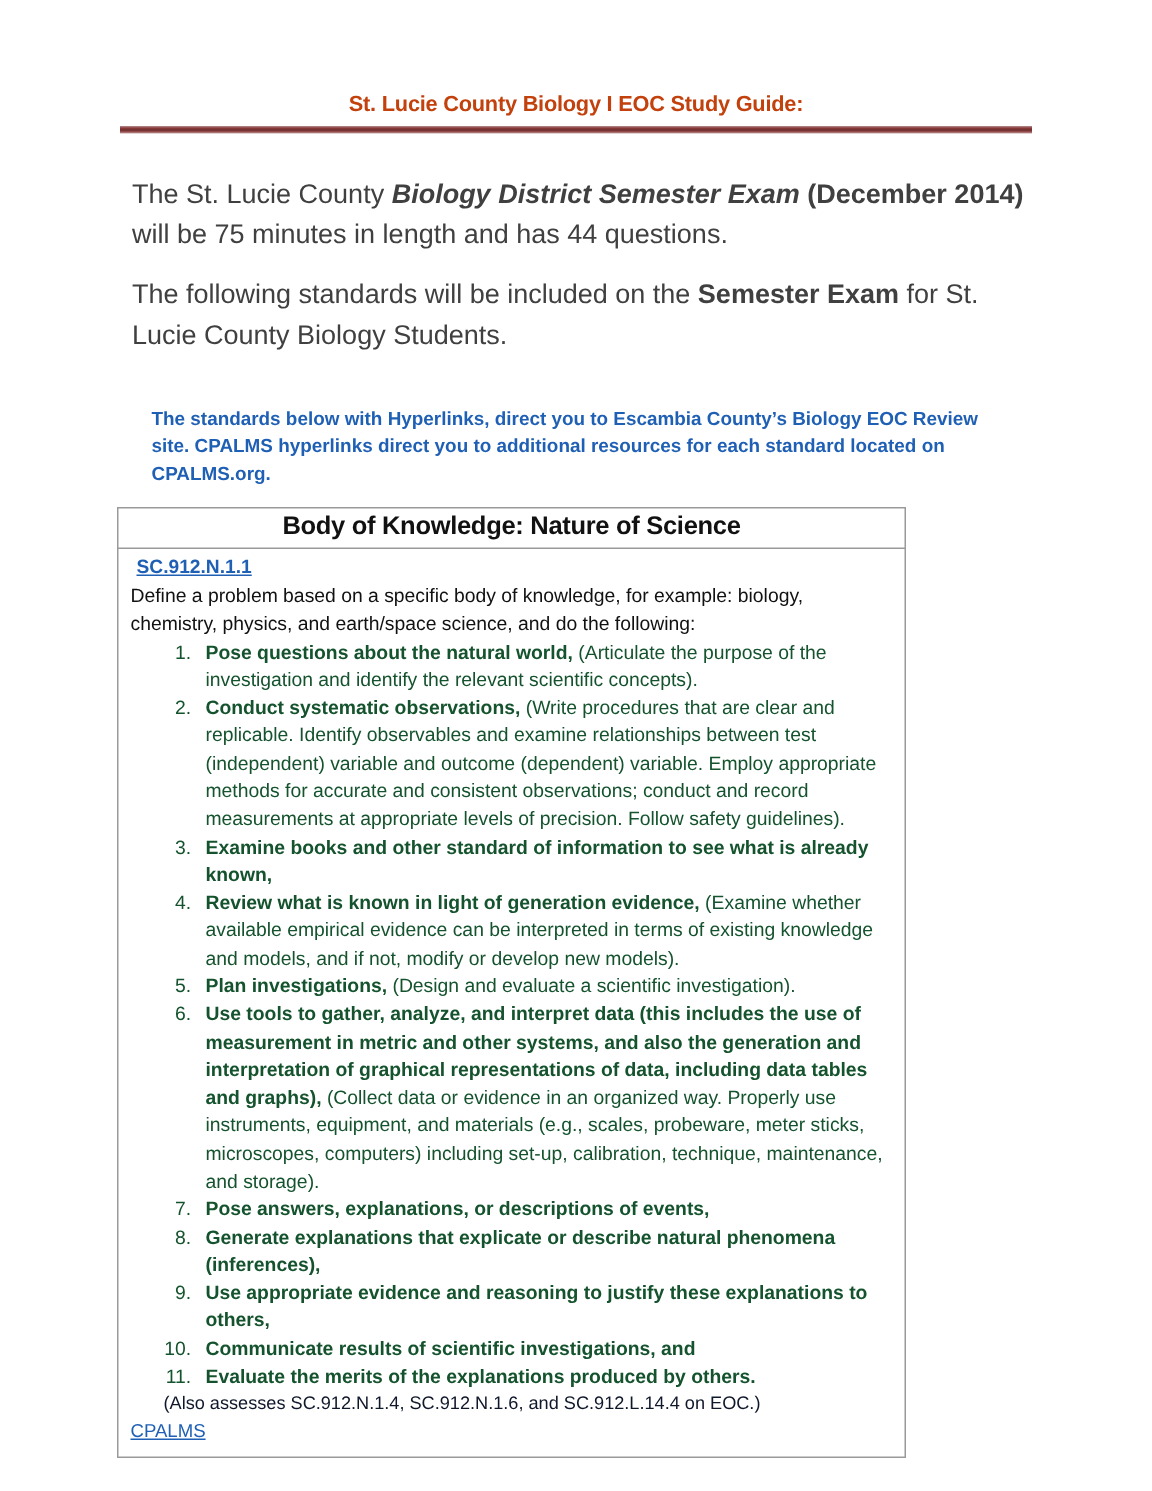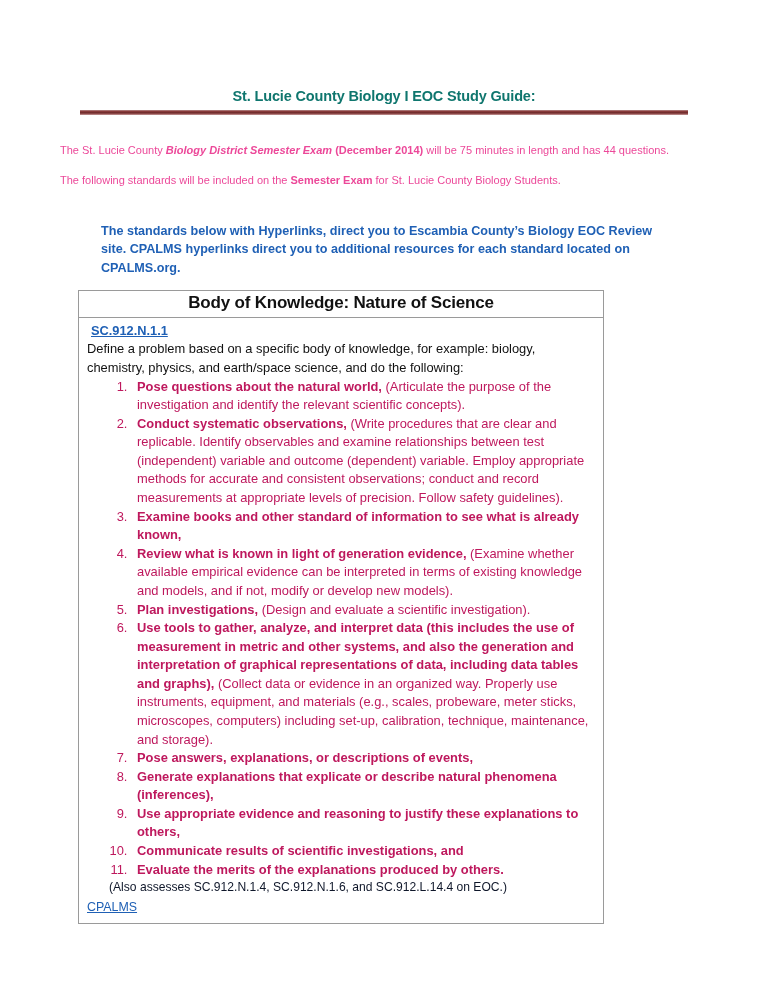--- a/index.html
+++ b/index.html
@@ -20,46 +20,46 @@
     height: 994px;
     box-sizing: border-box;
     padding: 0;
     background: #ffffff;
     overflow: hidden;
   }
 
   
   .doc-title {
     margin: 0;
-    padding-top: 88px;
+    padding-top: 62px;
     text-align: center;
     font-size: 14.5px;
     font-weight: bold;
     letter-spacing: -0.15px;
-    color: #0f766e;
+    color: #c2410c;
   }
   .title-rule {
     margin: 6px auto 0 auto;
     width: 608px;
     height: 5px;
     background: linear-gradient(to bottom,
                 #b78f8f 0%,
                 #8a3b3b 28%,
                 #6e2c2c 55%,
                 #9c5555 80%,
                 #c9a8a8 100%);
   }
 
   
   .intro {
     margin: 0;
-    padding: 0 78px 0 60px;
-    font-size: 11px;
+    padding: 0 78px 0 88px;
+    font-size: 18px;
     line-height: 1.48;
-    color: #ec4899;
+    color: #404040;
   }
   .intro.p1 { padding-top: 27px; }
   .intro.p2 { padding-top: 14px; }
   .intro b { font-weight: bold; }
   .intro i { font-style: italic; font-weight: bold; }
 
   .blue-note {
     margin: 13px;
     padding: 20px 88px 0 88px;
     font-size: 12.6px;
@@ -115,21 +115,21 @@
     margin: 1px 0 0 0;
     font-size: 12.9px;
     line-height: 1.44;
     color: #111111;
   }
   ol.steps {
     margin: 0;
     padding: 0 0 0 44px;
     font-size: 12.9px;
     line-height: 1.44;
-    color: #be185d;
+    color: #14532d;
   }
   ol.steps > li {
     padding-left: 6px;
     margin: 0;
   }
   ol.steps > li b { font-weight: bold; }
   .also-line {
     margin: 0 0 0 22px;
     font-size: 12.1px;
     line-height: 1.44;

